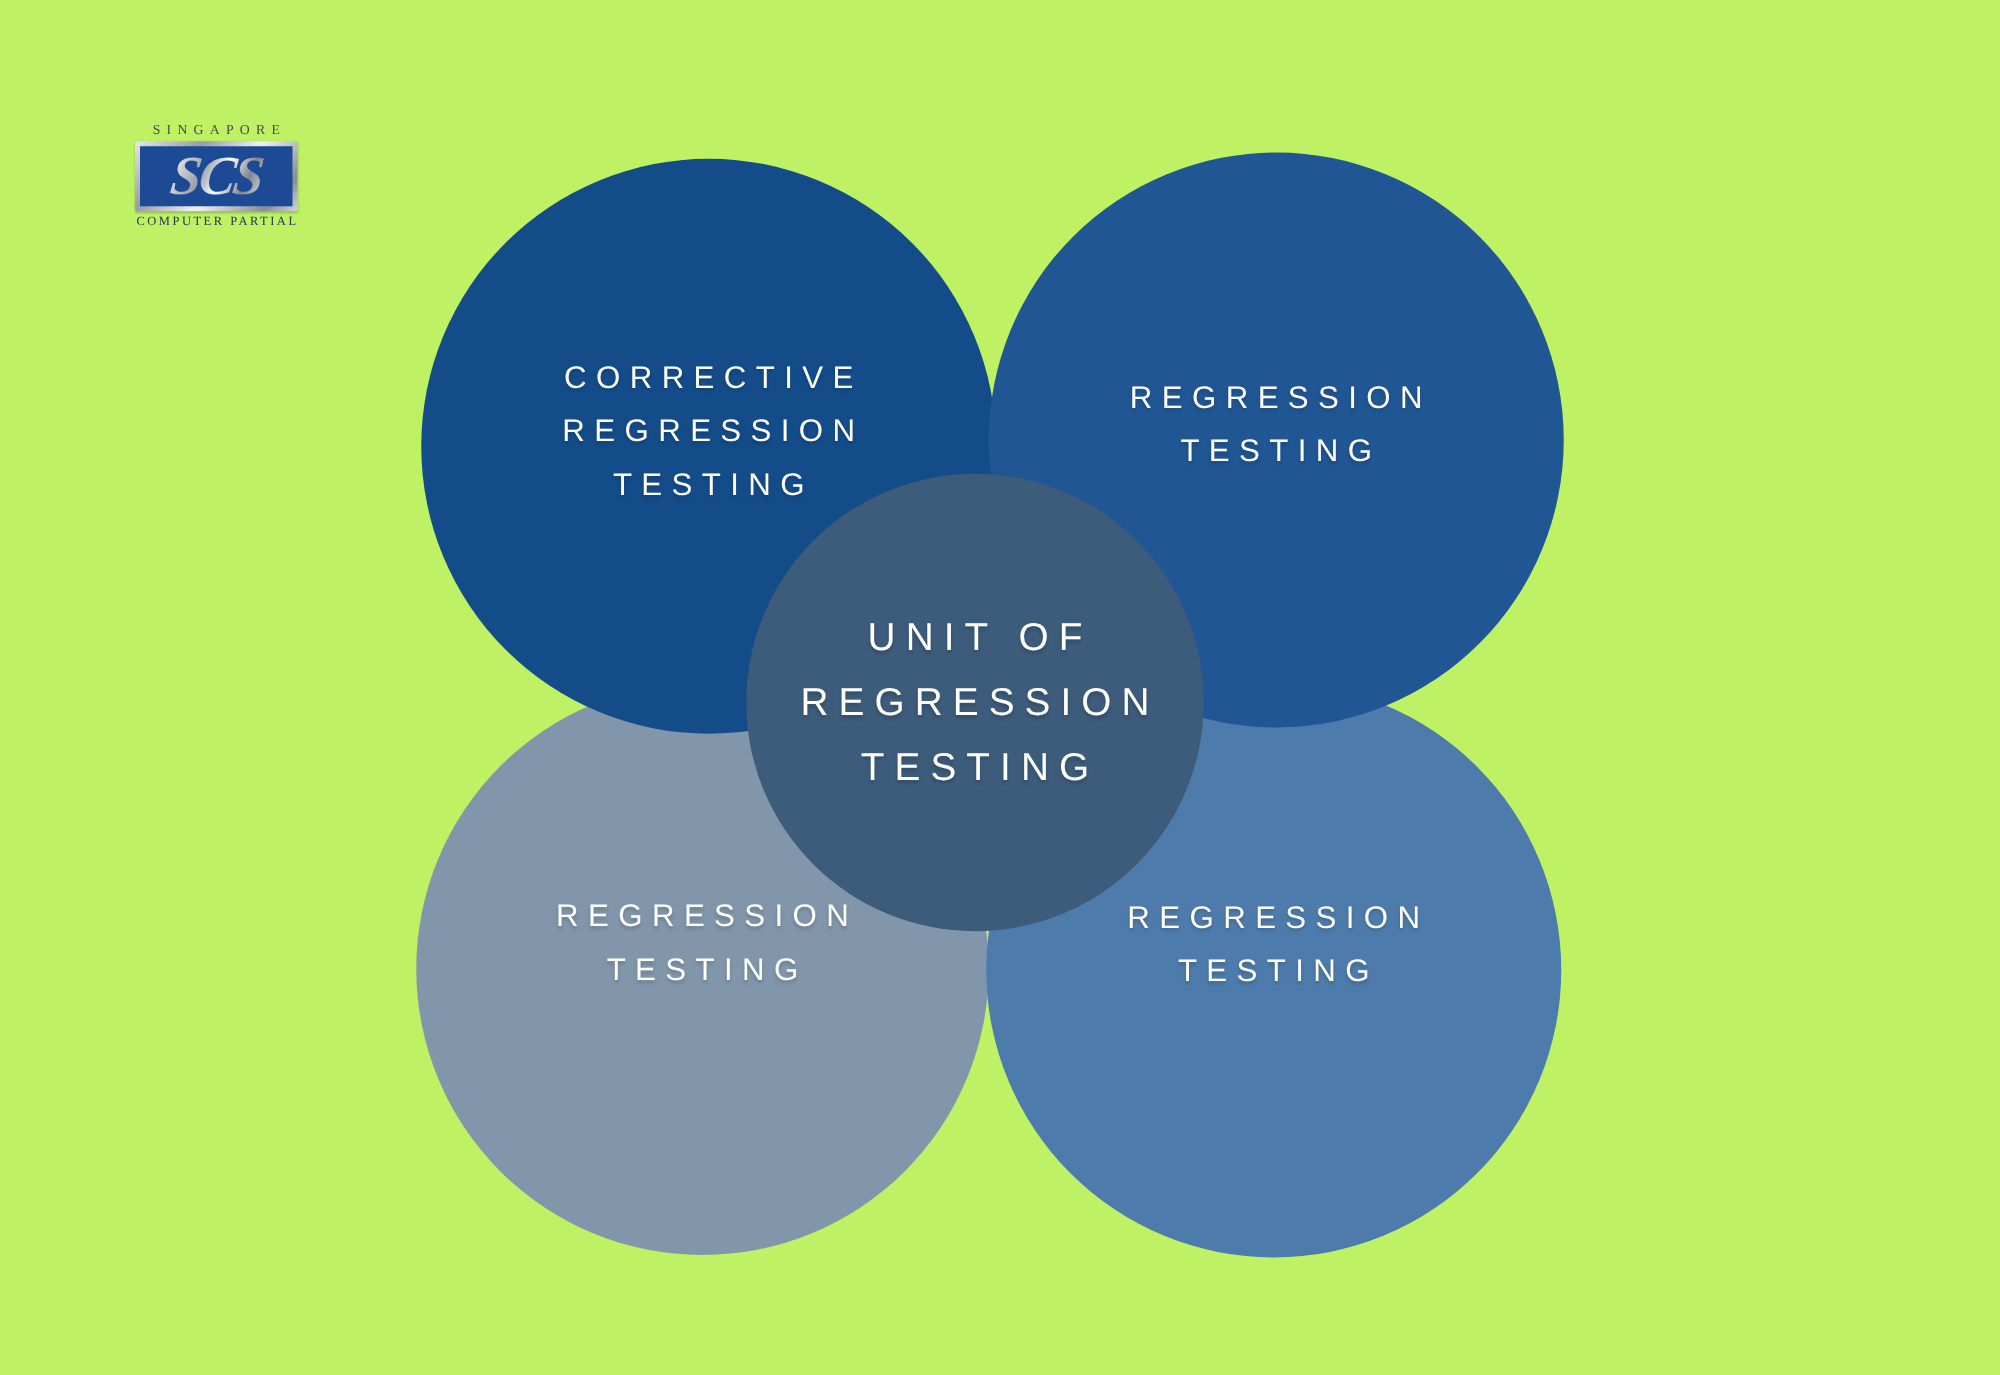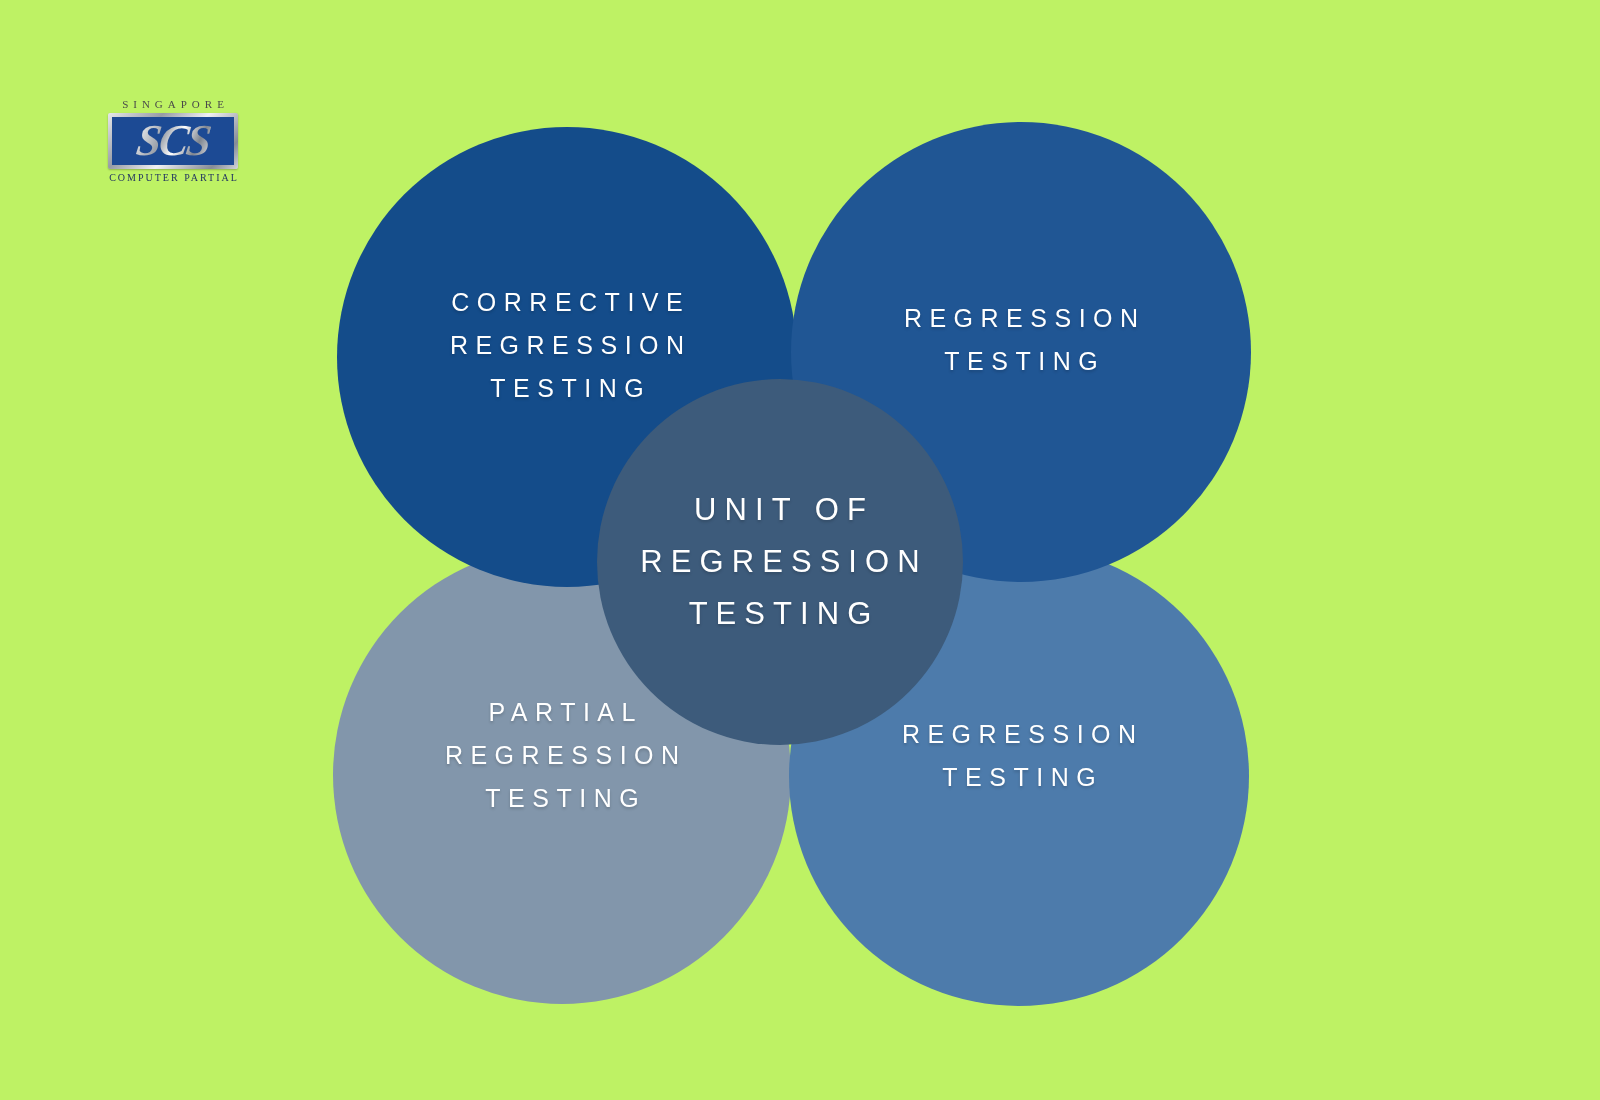--- a/index.html
+++ b/index.html
@@ -123,21 +123,20 @@
     <div class="logo-emblem">
       <div class="logo-emblem-inner" style="background: rgb(28, 74, 148);">
         <span class="logo-acronym">SCS</span>
       </div>
     </div>
     <div class="logo-bottom">COMPUTER PARTIAL</div>
   </div>
 
   <div class="circle pos-bottom-left" style="background: rgb(130, 150, 171);">
     <div class="vlabel">
-      <span class="line">PARTIAL</span>
       <span class="line">REGRESSION</span>
       <span class="line">TESTING</span>
     </div>
   </div>
 
   <div class="circle pos-bottom-right" style="background: rgb(77, 123, 171);">
     <div class="vlabel">
       <span class="line">REGRESSION</span>
       <span class="line">TESTING</span>
     </div>

